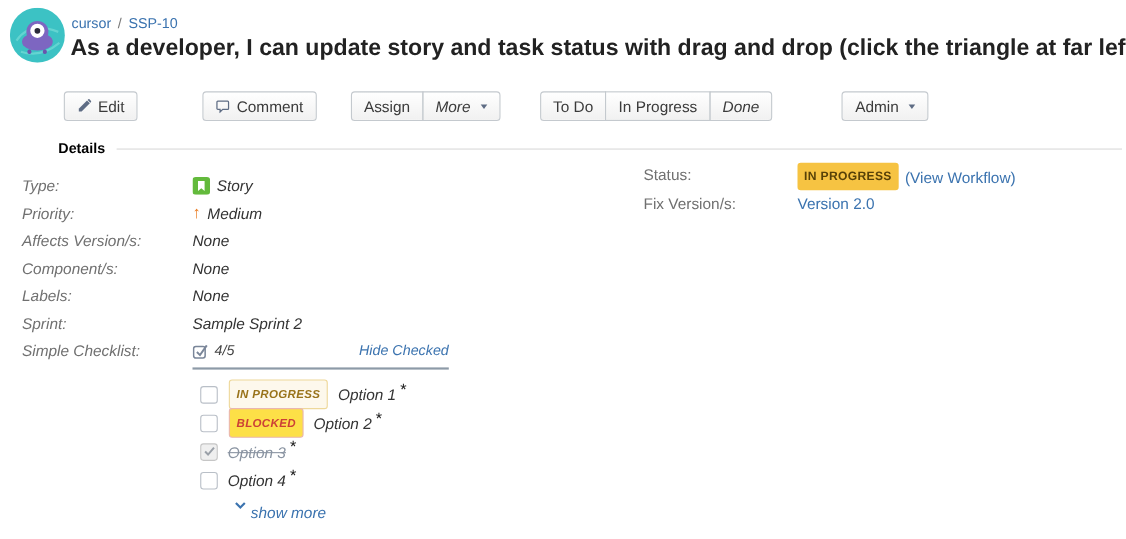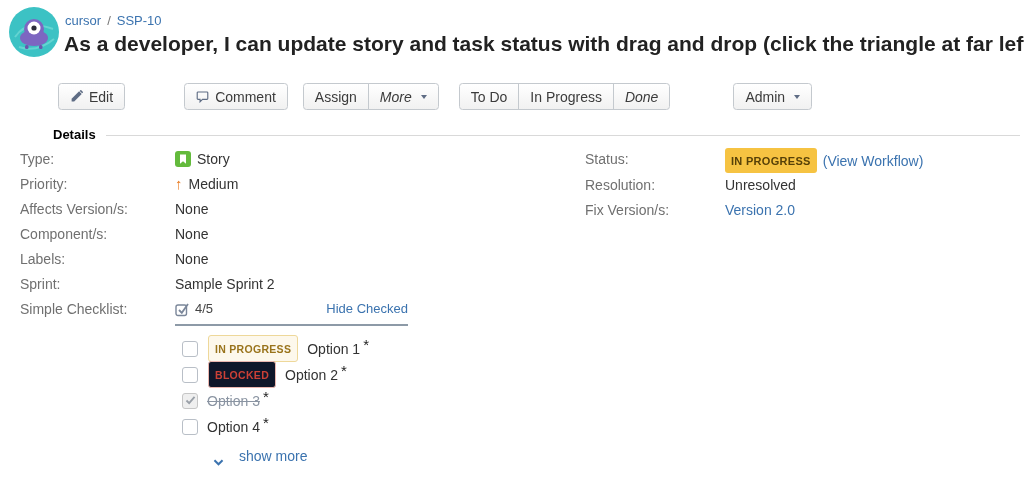--- a/index.html
+++ b/index.html
@@ -14,33 +14,33 @@
   .issue-title { position:absolute; left:64px; top:32px; width:960px;
     font-size:21px; color:#222; white-space:nowrap; overflow:hidden; }
 
   
   .toolbar { position:absolute; left:10px; top:83px; display:flex; align-items:center; }
   .btn { display:inline-flex; align-items:center; gap:6px; height:27px; padding:0 11px;
     background:linear-gradient(#ffffff,#f1f1f1); border:1px solid #c4c9ce; border-radius:3.5px;
     font-size:14px; color:#3b3b3b; cursor:pointer; white-space:nowrap;margin-left:48px; }
   .btn-group { display:inline-flex; }
   .btn-group .btn { border-radius:0; margin-left:-1px; }
-  .btn-group .btn:first-child { border-radius:3.5px 0 0 3.5px; margin-left:0;align-items:center; }
+  .btn-group .btn:first-child { border-radius:3.5px 0 0 3.5px; margin-left:16px;align-items:center; }
   .btn-group .btn:last-child { border-radius:0 3.5px 3.5px 0;font-style:italic; }
   .caret { width:0; height:0; border-left:3.5px solid transparent; border-right:3.5px solid transparent;
     border-top:4px solid #5e6c84; margin-left:3px; }
   .gap-s { width:11px; } .gap-m { width:15px; } .gap-l { width:20px; }
 
   
   .details-head { position:absolute; left:10px; top:127px; width:1010px; display:flex; align-items:center; }
   .details-head h2 { font-size:13px; font-weight:bold; color:#000000;padding-left:43px; }
   .details-head .rule { flex:1; border-top:1px solid #d9d9d9; margin-left:10px; margin-top:2px; }
 
   .col { position:absolute; font-size:14px; }
-  .col-left  { left:20px;  top:148px; width:545px; }
+  .col-left  { left:20px;  top:158px; width:545px;font-style:italic; }
   .col-right { left:585px; top:148px; width:430px; }
   .prow { display:flex; min-height:24px; align-items:flex-start; line-height:22px; margin-bottom:1px; }
   .col-left  .plabel { width:155px; color:#707070; flex:none; }
   .col-right .plabel { width:140px; color:#707070; flex:none; }
   .pvalue { color:#333; display:flex; align-items:center; gap:6px; }
   a.plain-link { color:var(--link); text-decoration:none; cursor:pointer; }
 
   .type-icon { width:16px; height:16px; flex:none; }
   .prio-arrow { color:var(--priority-orange); font-weight:bold; font-size:15px; line-height:16px; }
 
@@ -55,25 +55,25 @@
   .cl-header .spacer { flex:1; }
   .cl-header a { color:var(--link); font-size:13px; text-decoration:none; cursor:pointer; }
   .cl-items { margin-top:10px; padding-left:7px; }
   .cl-row { display:flex; align-items:center; height:25px; margin-bottom:1px; }
   .cb { width:16px; height:16px; border:1px solid #b9bfc7; border-radius:3px; background:#fff;
     flex:none; display:flex; align-items:center; justify-content:center; cursor:pointer; }
   .cb.checked { background:#efefef; border-color:#c6c6c6; }
   .cl-badge { font-size:10.5px; font-weight:bold; padding:2px 6px 1px; border-radius:3px;
     margin-left:10px; letter-spacing:.3px; white-space:nowrap; }
   .cl-badge.inprogress { background:#fdf8ec; border:1px solid #eed89a; color:var(--badge-inprogress-text); }
-  .cl-badge.blocked { background:#0f172a; border:1px solid #eab6af; color:var(--badge-blocked-text); }
+  .cl-badge.blocked { background:#fde047; border:1px solid #eab6af; color:var(--badge-blocked-text); }
   .cl-text { margin-left:9px; color:#333; }
   .cl-text.done { color:#8a94a2; text-decoration:line-through; }
   .star { font-size:15px; color:#222; margin-left:3px; position:relative; top:-4px; }
-  .show-more { display:flex; align-items:flex-end; gap:15px; margin-left:31px; margin-top:6px;
+  .show-more { display:flex; align-items:flex-start; gap:4px; margin-left:31px; margin-top:6px;
     color:var(--link); font-size:14px; cursor:pointer; }
 </style>
 </head>
 <body>
 
 <svg class="avatar" viewBox="0 0 50 50">
   <circle cx="25" cy="25" r="25" fill="#3cc2c4"></circle>
   <path d="M6 30 Q18 12 44 22" stroke="#7fe0db" stroke-width="2" fill="none" opacity=".6"></path>
   <path d="M10 40 Q28 46 45 32" stroke="#7fe0db" stroke-width="2" fill="none" opacity=".6"></path>
   <circle cx="25" cy="22" r="10" fill="#7d66c1"></circle>
@@ -239,23 +239,19 @@
 <div class="col col-right">
 
   <div class="prow">
     <span class="plabel">Status:</span>
     <span class="pvalue">
       <span class="status-lozenge">IN PROGRESS</span>
       <a class="plain-link">(View Workflow)</a>
     </span>
   </div>
 
-  <div class="prow">
-    <span class="plabel">Resolution:</span>
-    <span class="pvalue">Unresolved</span>
-  </div>
 
   <div class="prow">
     <span class="plabel">Fix Version/s:</span>
     <a class="plain-link">Version 2.0</a>
   </div>
 
 </div>
 
 </body></html>

